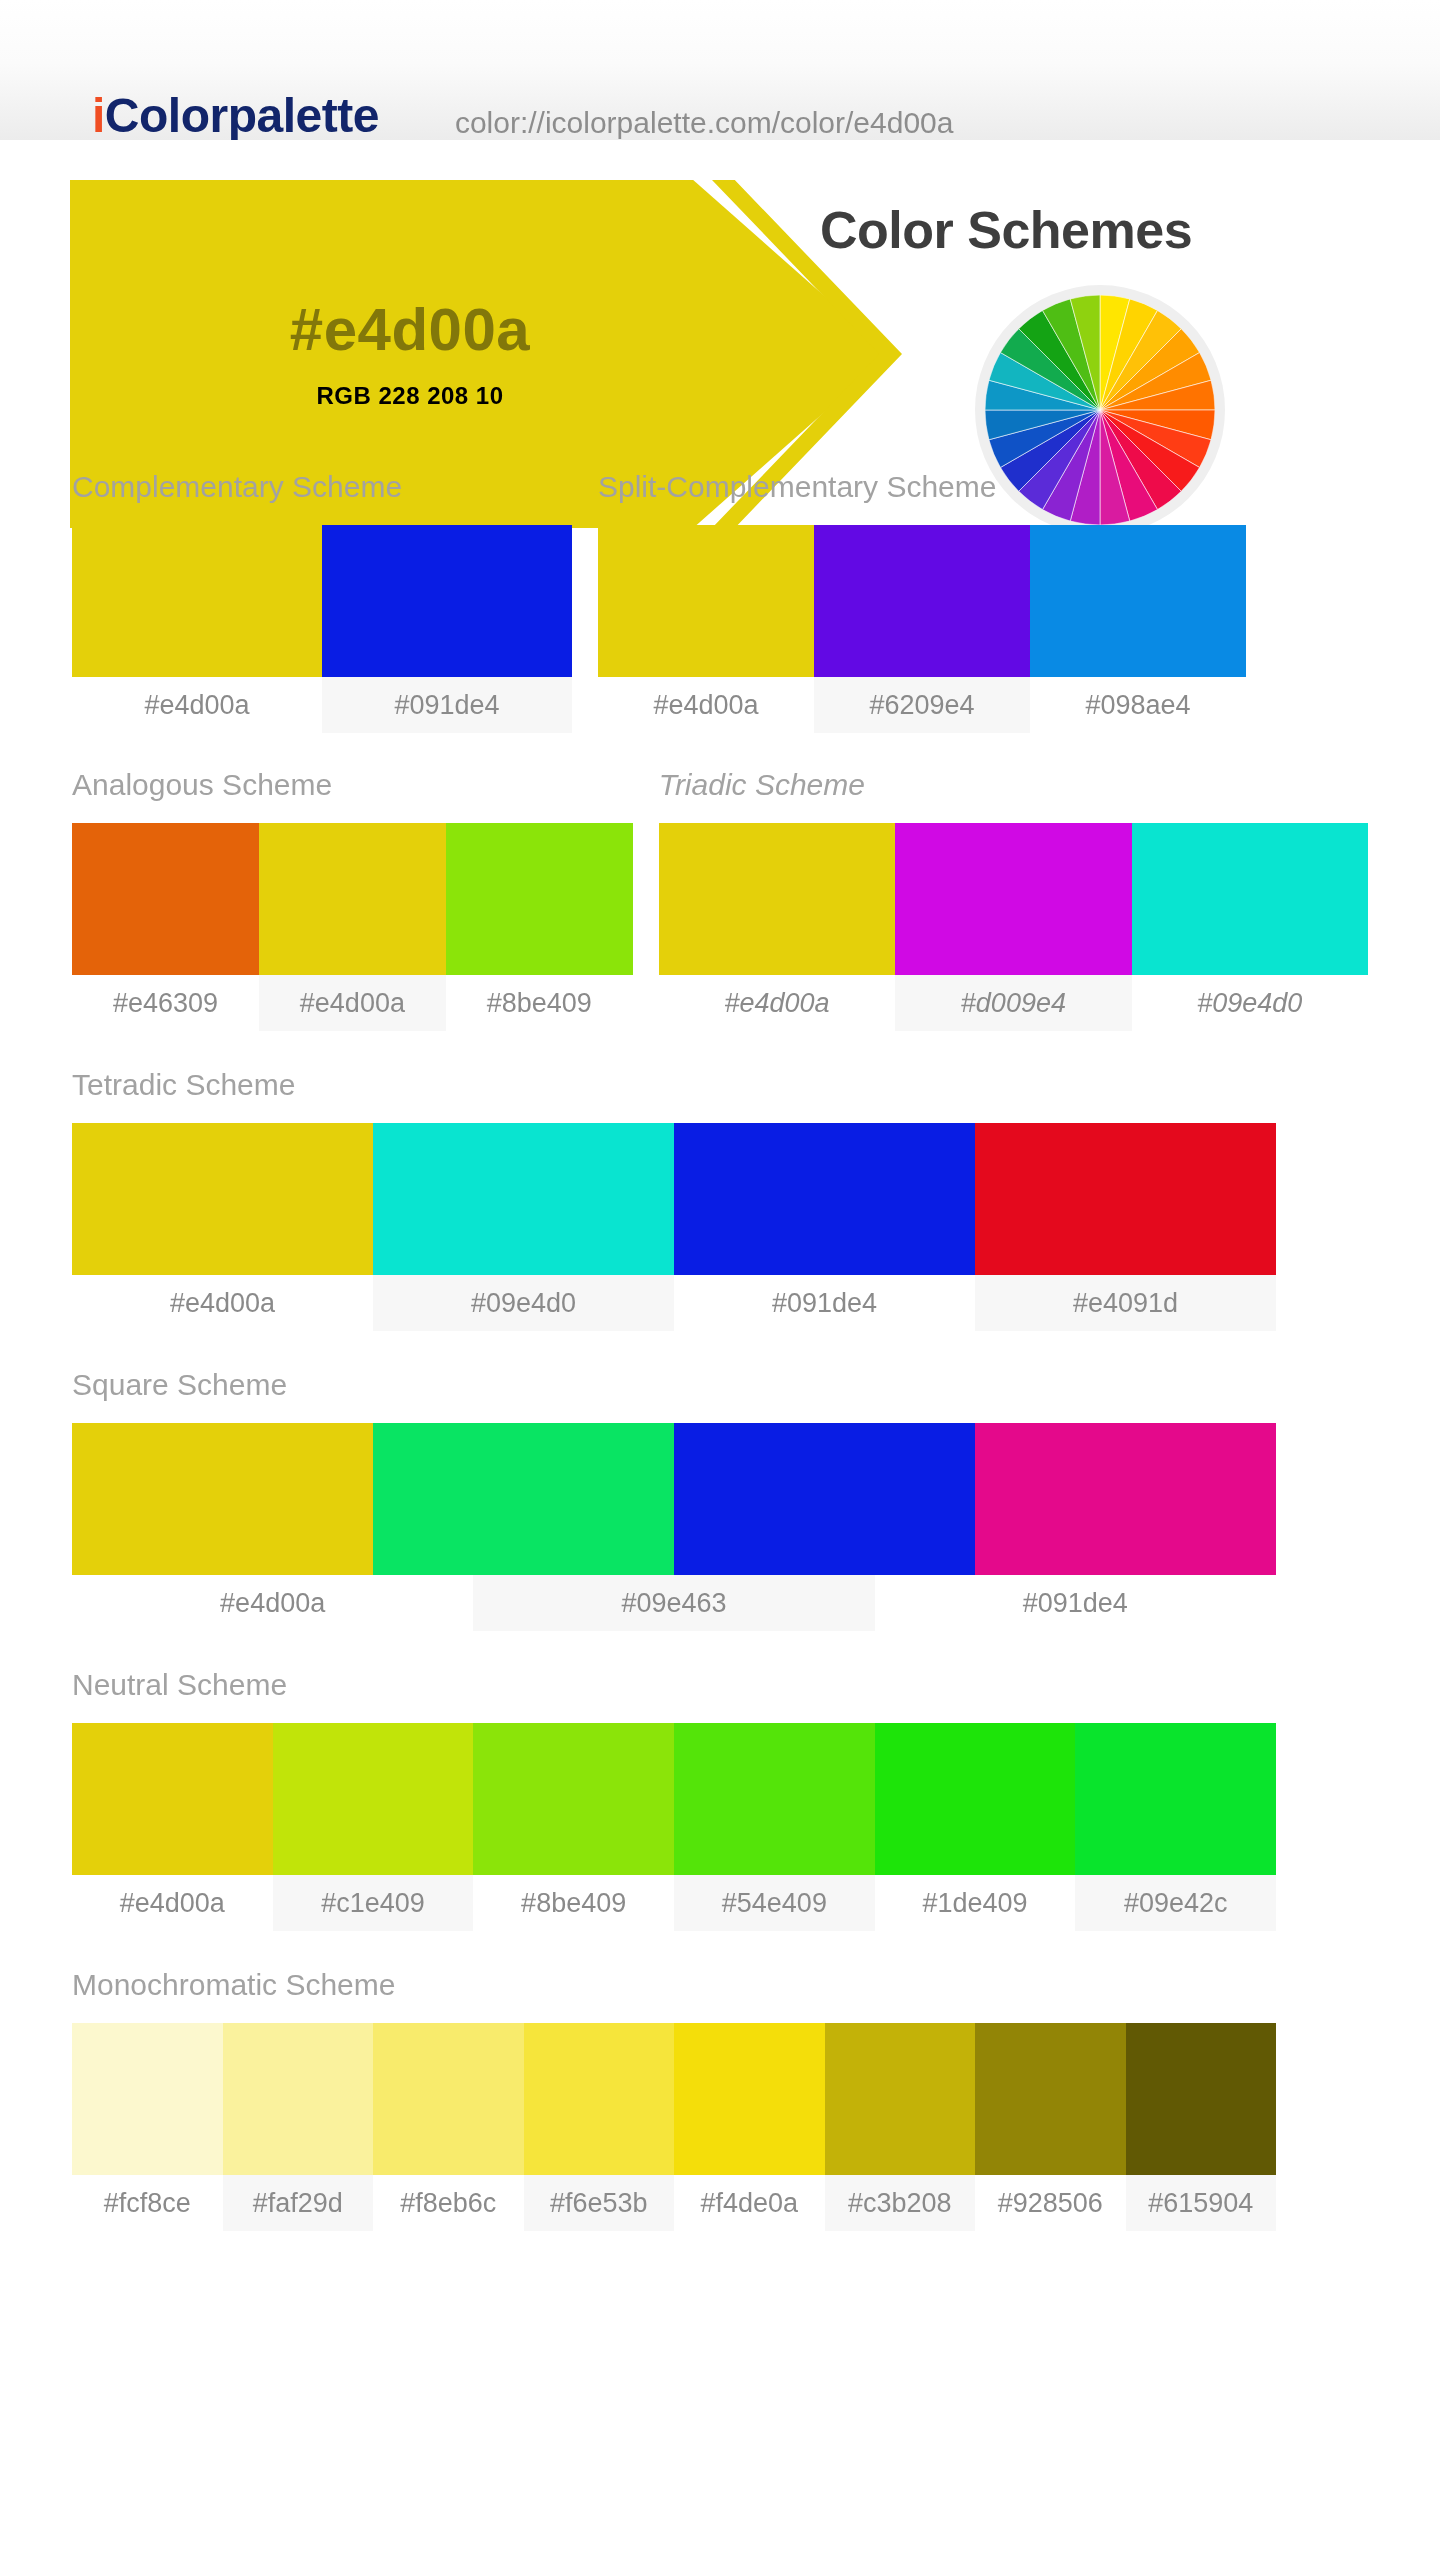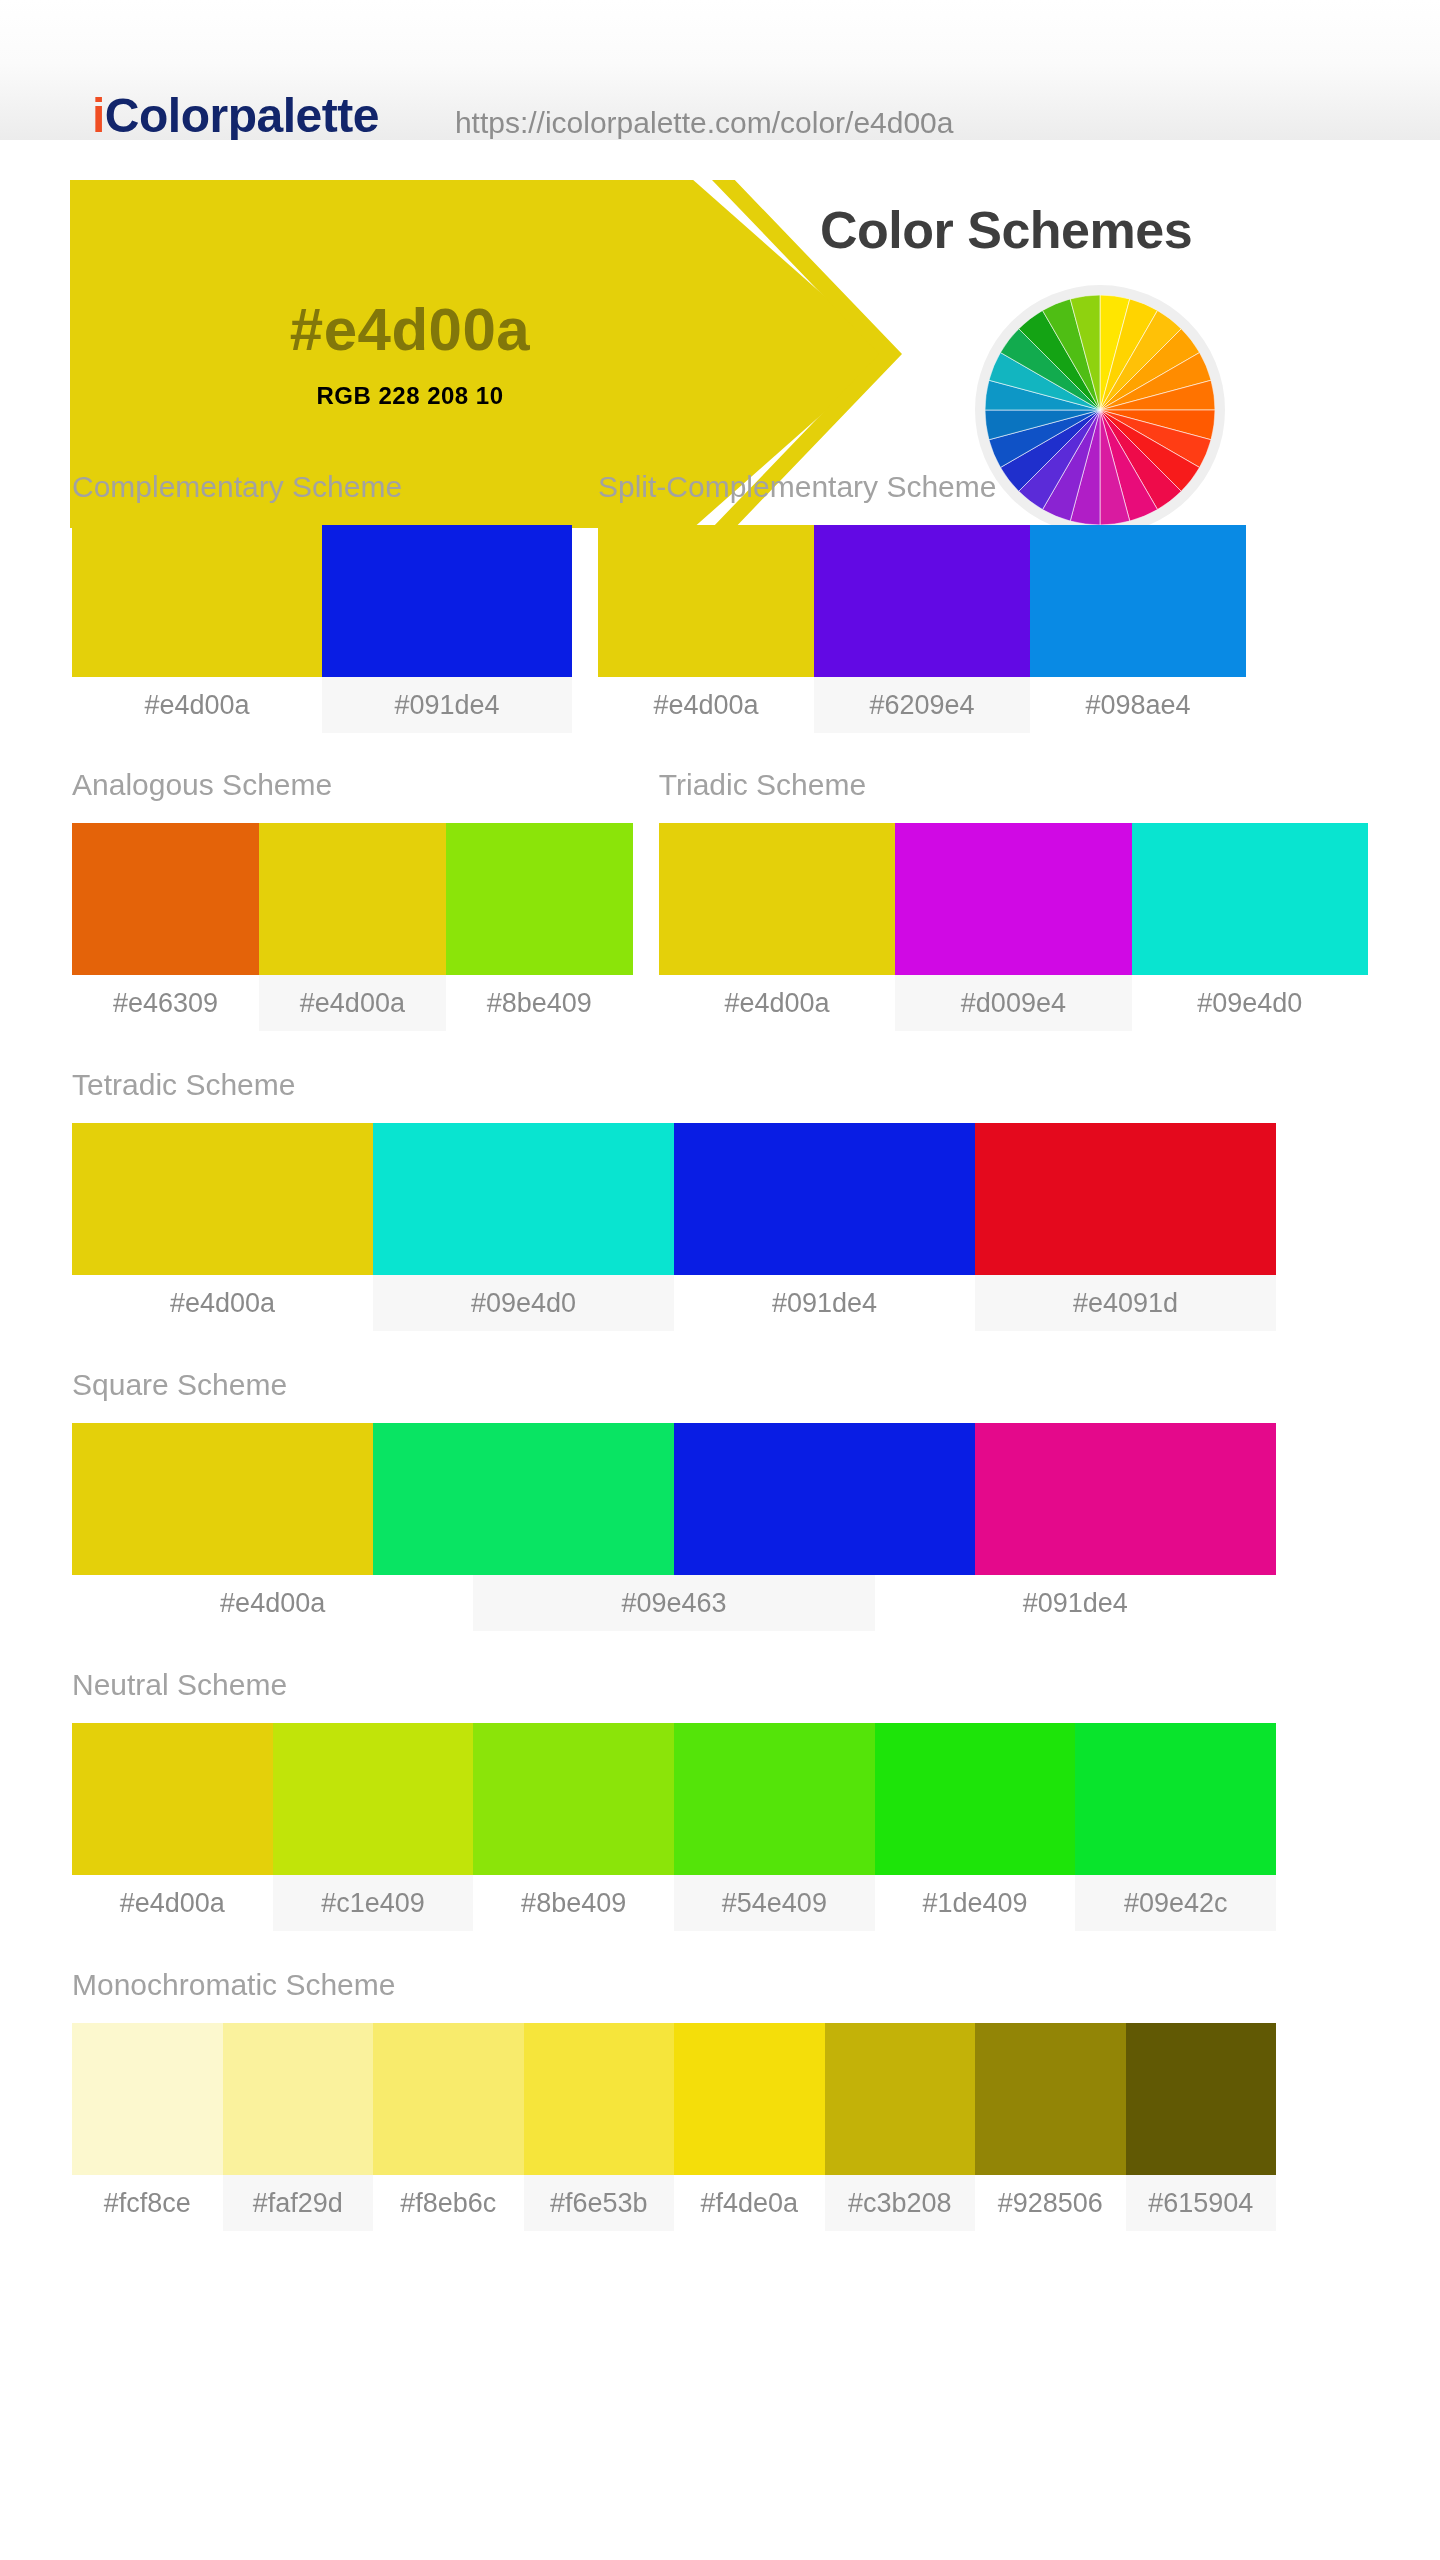--- a/index.html
+++ b/index.html
@@ -169,34 +169,34 @@
     color: #8a8a8a;
     font-weight: 400;
     white-space: nowrap;
   }
   .label.alt { background: #f7f7f7; }
 
   
   .scheme.w-comp   { width: 500px; }
   .scheme.w-split  { width: 648px; }
   .scheme.w-analog { width: 612px; }
-  .scheme.w-triad  { width: 774px; }
+  .scheme.w-triad  { width: 774px; font-style: italic; }
   .scheme.w-full   { width: 1204px; }
 
   .gap-sm { height: 37px; }
   .gap-md { height: 39px; }
 </style>
 </head>
 <body>
 
 <div class="header">
   <div class="brand">
     <span class="brand-i">i</span><span class="brand-rest">Colorpalette</span>
   </div>
-  <div class="page-url">https://icolorpalette.com/color/e4d00a</div>
+  <div class="page-url">color://icolorpalette.com/color/e4d00a</div>
 </div>
 
 <div class="hero">
   <div class="hero-arrow" id="hero-arrow">
     <div class="hero-hex">#e4d00a</div>
     <div class="hero-rgb">RGB 228 208 10</div>
   </div>
   <div class="hero-chevron" id="hero-chevron"></div>
 
   <div class="schemes-title">Color Schemes</div>

